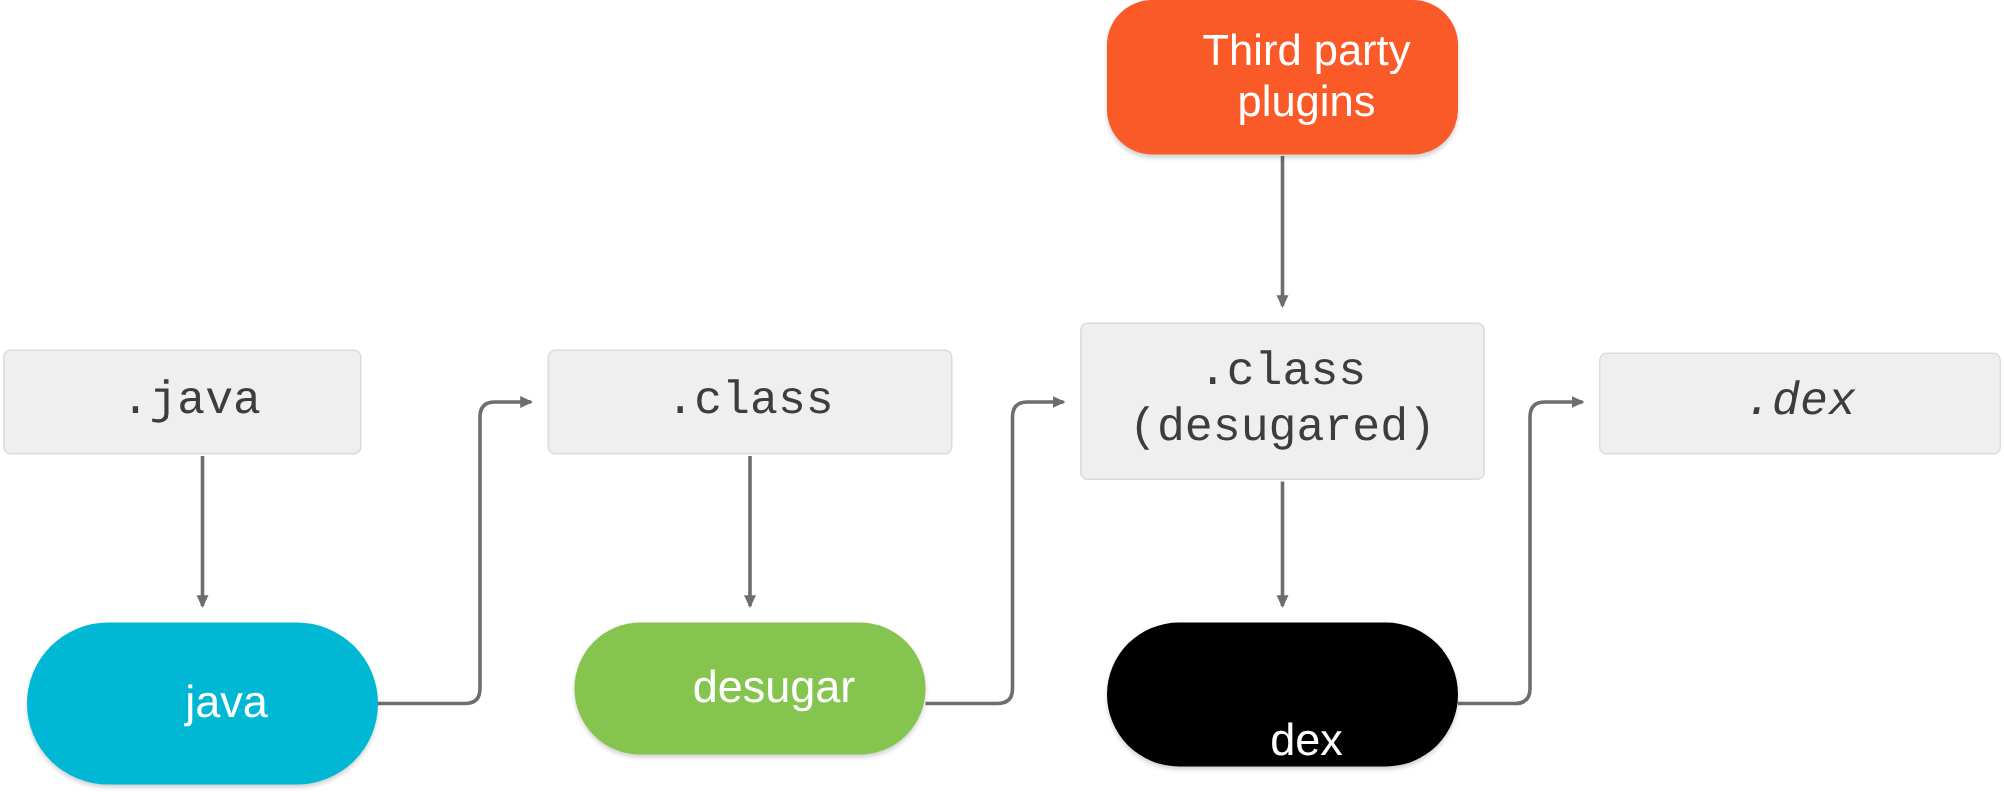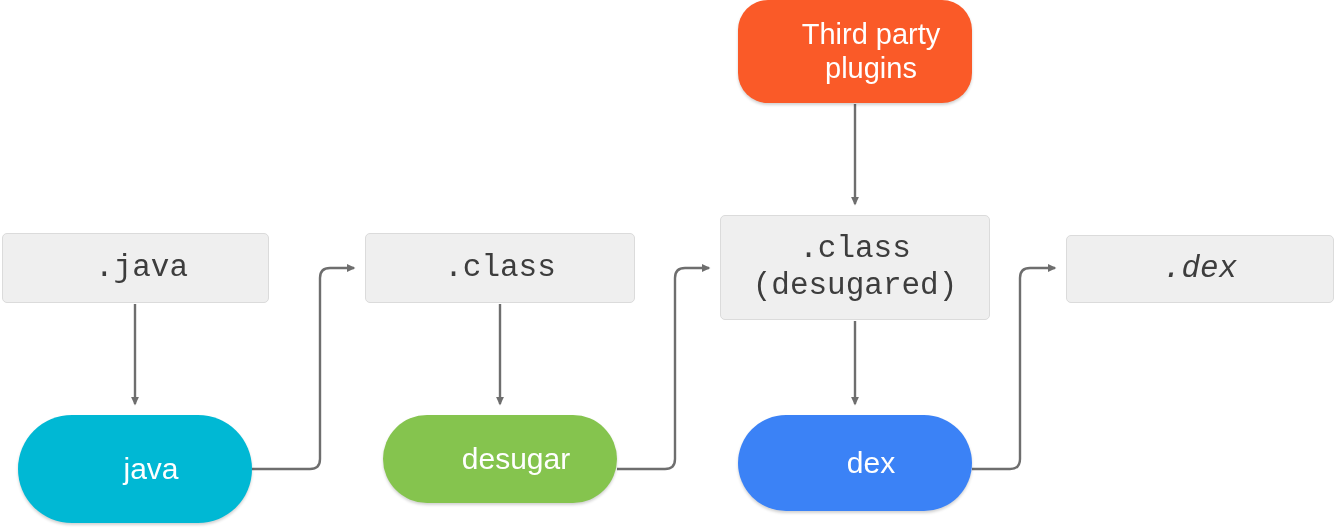--- a/index.html
+++ b/index.html
@@ -83,42 +83,42 @@
 
     <path d="M 617 469 L 665 469 Q 675 469 675 459 L 675 278 Q 675 268 685 268 L 709 268" fill="none" stroke="#6e6e6e" stroke-width="2.4" marker-end="url(#arrowhead)"></path>
 
     <path d="M 855 321 L 855 404" fill="none" stroke="#6e6e6e" stroke-width="2.4" marker-end="url(#arrowhead)"></path>
 
     <path d="M 972 469 L 1010 469 Q 1020 469 1020 459 L 1020 278 Q 1020 268 1030 268 L 1055 268" fill="none" stroke="#6e6e6e" stroke-width="2.4" marker-end="url(#arrowhead)"></path>
 
     <path d="M 855 104 L 855 204" fill="none" stroke="#6e6e6e" stroke-width="2.4" marker-end="url(#arrowhead)"></path>
   </svg>
 
-  <div class="node artifact" style="left:2px; top:233px; width:267px; height:70px;padding-left:12px;">
+  <div class="node artifact" style="left:2px; top:233px; width:239px; height:70px;padding-left:12px;">
     <span class="node-label">.java</span>
   </div>
 
   <div class="node process" style="left:18px; top:415px; width:234px; height:108px; background:#00b8d4;">
     <span class="node-label">java</span>
   </div>
 
   <div class="node artifact" style="left:365px; top:233px; width:270px; height:70px;">
     <span class="node-label">.class</span>
   </div>
 
   <div class="node process" style="left:383px; top:415px; width:234px; height:88px; background:#85c44e;">
     <span class="node-label">desugar</span>
   </div>
 
   <div class="node artifact" style="left:720px; top:215px; width:270px; height:105px;">
     <span class="node-label">.class
 (desugared)</span>
   </div>
 
-  <div class="node process" style="left:738px; top:415px; width:234px; height:96px; background:#3b82f6;">
+  <div class="node process" style="left:738px; top:415px; width:234px; height:96px; background:#000000;align-items:flex-end;">
     <span class="node-label">dex</span>
   </div>
 
   <div class="node artifact" style="left:1066px; top:235px; width:268px; height:68px;font-style:italic;">
     <span class="node-label">.dex</span>
   </div>
 
   <div class="node process plugin" style="left:738px; top:0px; width:234px; height:103px; background:#fa5a28;">
     <span class="node-label">Third party
 plugins</span>

